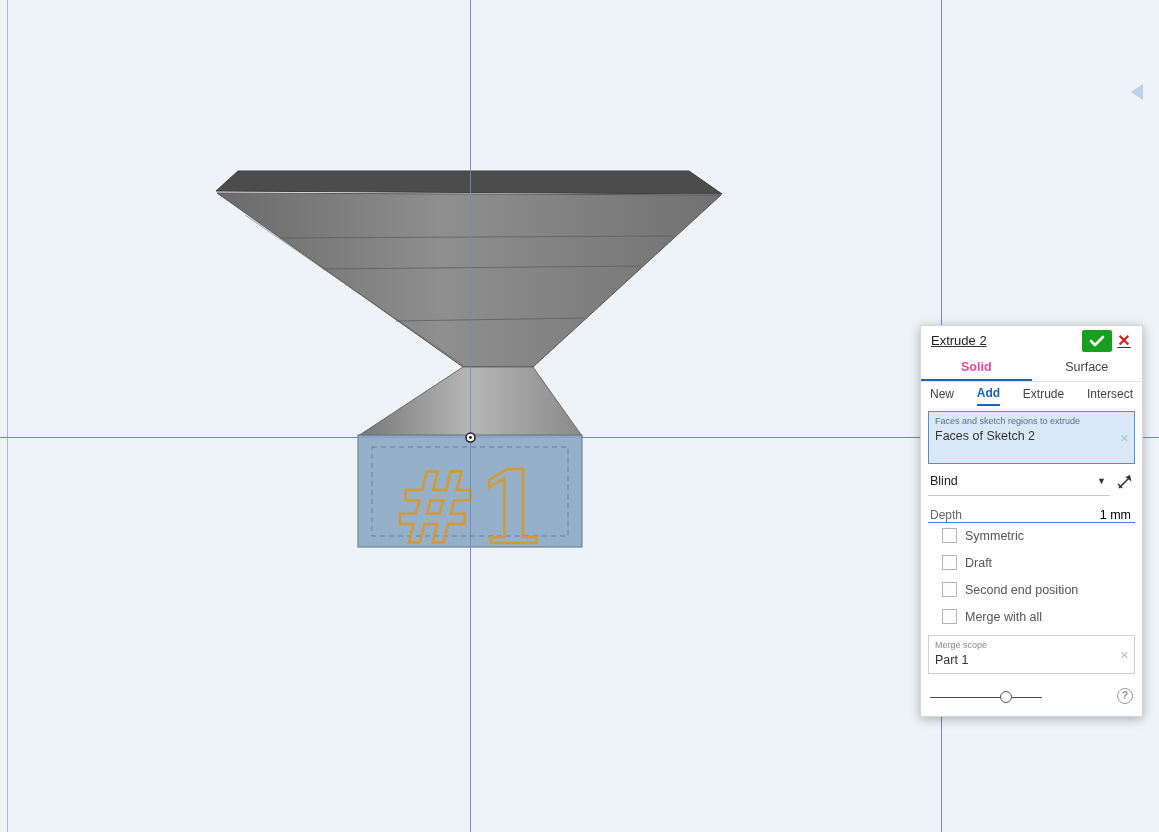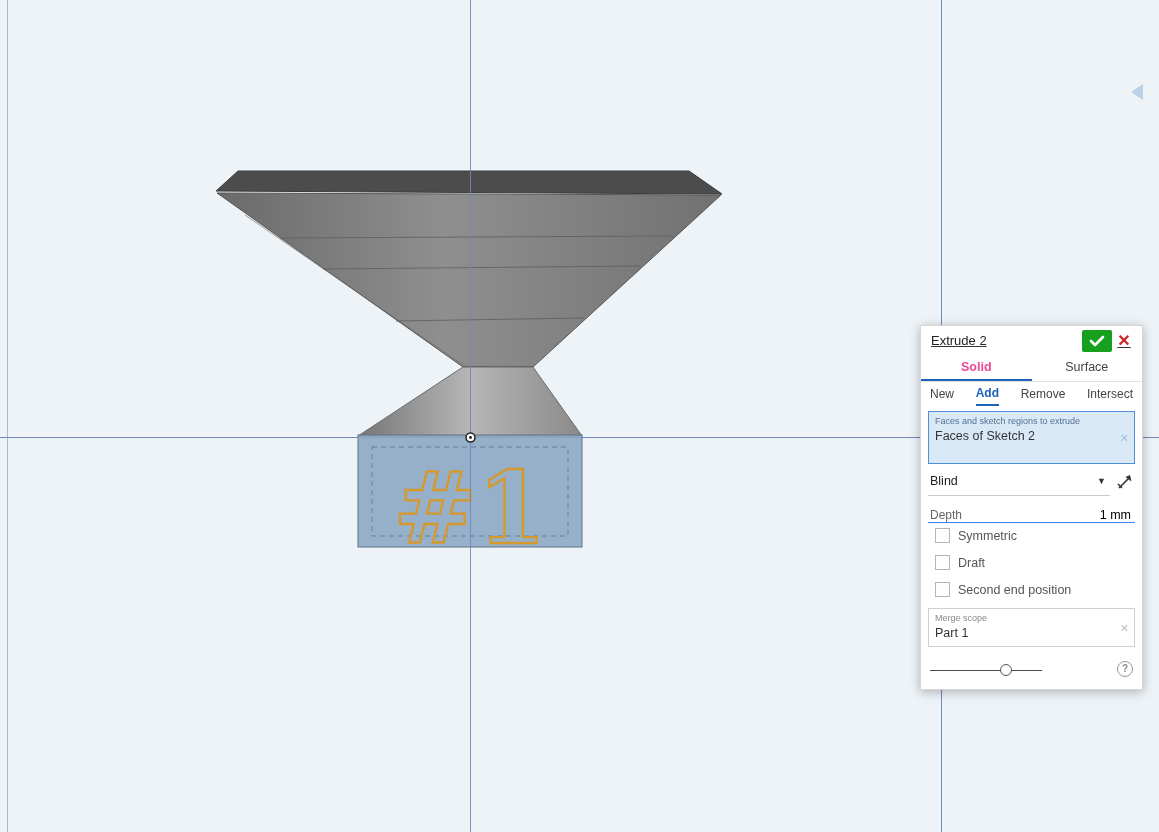--- a/index.html
+++ b/index.html
@@ -41,21 +41,21 @@
   .blind-inner{flex:1;display:flex;align-items:center;border-bottom:1px solid #c9c9c9;
     height:100%;cursor:pointer;padding:0 2px;}
   .blind-value{flex:1;font-size:12.5px;color:#222;}
   .caret{font-size:9px;color:#333;margin-right:2px;}
   .flip-icon{width:20px;height:20px;margin-left:5px;cursor:pointer;}
   .depth-row{display:flex;align-items:center;margin:0 7px;height:27px;}
   .depth-inner{flex:1;display:flex;align-items:flex-end;border-bottom:1px solid #3b82f6;
     height:100%;padding:0 4px 0 2px;}
   .depth-label{flex:1;font-size:12px;color:#666;}
   .depth-value{font-size:12.5px;color:#000000;}
-  .chk-row{display:flex;align-items:center;height:27px;padding:0 14px;cursor:pointer;}
+  .chk-row{display:flex;align-items:center;height:27px;padding:0 21px;cursor:pointer;}
   .chk-box{width:13px;height:13px;border:1px solid #b5b5b5;background:#fdfdfd;
     margin-right:8px;flex:none;}
   .chk-label{font-size:12.5px;color:#555;}
   .merge-box{margin:5px 7px 6px;border:1px solid #cfcfcf;background:#fff;
     padding:4px 18px 6px 6px;position:relative;}
   .merge-caption{font-size:9px;color:#888;}
   .merge-value{font-size:12.5px;color:#333;margin-top:3px;}
   .merge-x{position:absolute;right:5px;top:50%;transform:translateY(-50%);
     color:#bdbdbd;font-size:11px;cursor:pointer;}
   .footer{display:flex;align-items:center;height:31px;padding:0 9px 5px;}
@@ -140,21 +140,21 @@
   </div>
 
   <div class="tabs">
     <div class="tab active">Solid</div>
     <div class="tab">Surface</div>
   </div>
 
   <div class="bool-row">
     <span class="bool-item">New</span>
     <span class="bool-item active">Add</span>
-    <span class="bool-item">Remove</span>
+    <span class="bool-item">Extrude</span>
     <span class="bool-item">Intersect</span>
   </div>
 
   <div class="faces-box">
     <div class="faces-caption">Faces and sketch regions to extrude</div>
     <div class="faces-value">Faces of Sketch 2</div>
     <span class="box-x">✕</span>
   </div>
 
   <div class="blind-row">
@@ -181,20 +181,24 @@
     <span class="chk-label">Symmetric</span>
   </div>
   <div class="chk-row">
     <span class="chk-box"></span>
     <span class="chk-label">Draft</span>
   </div>
   <div class="chk-row">
     <span class="chk-box"></span>
     <span class="chk-label">Second end position</span>
   </div>
+  <div class="chk-row">
+    <span class="chk-box"></span>
+    <span class="chk-label">Merge with all</span>
+  </div>
 
   <div class="merge-box">
     <div class="merge-caption">Merge scope</div>
     <div class="merge-value">Part 1</div>
     <span class="merge-x">✕</span>
   </div>
 
   <div class="footer">
     <div class="slider">
       <div class="slider-track"></div>

